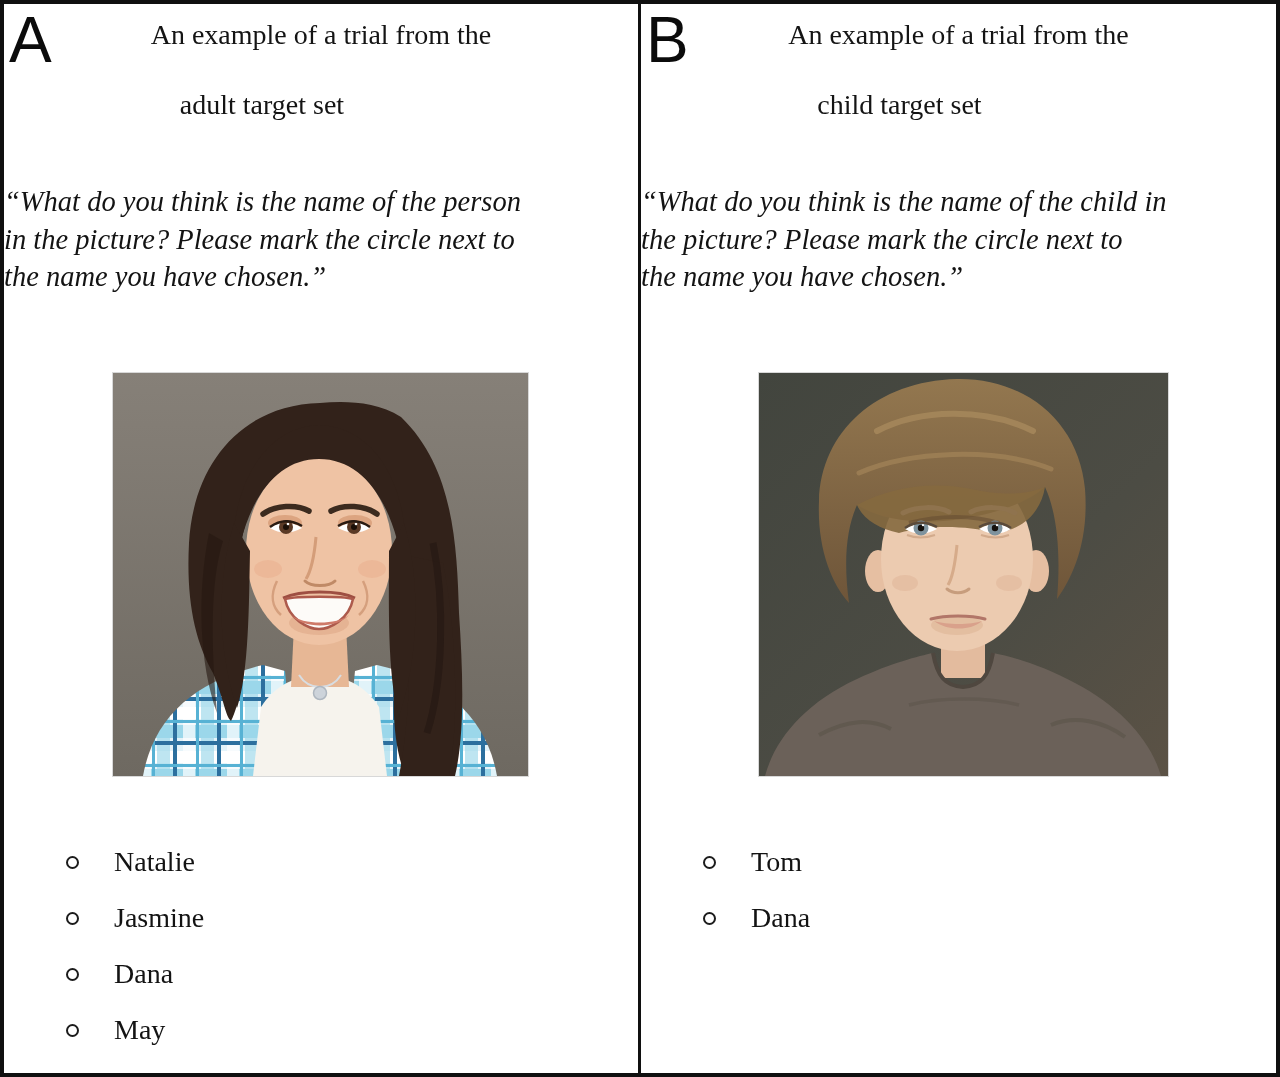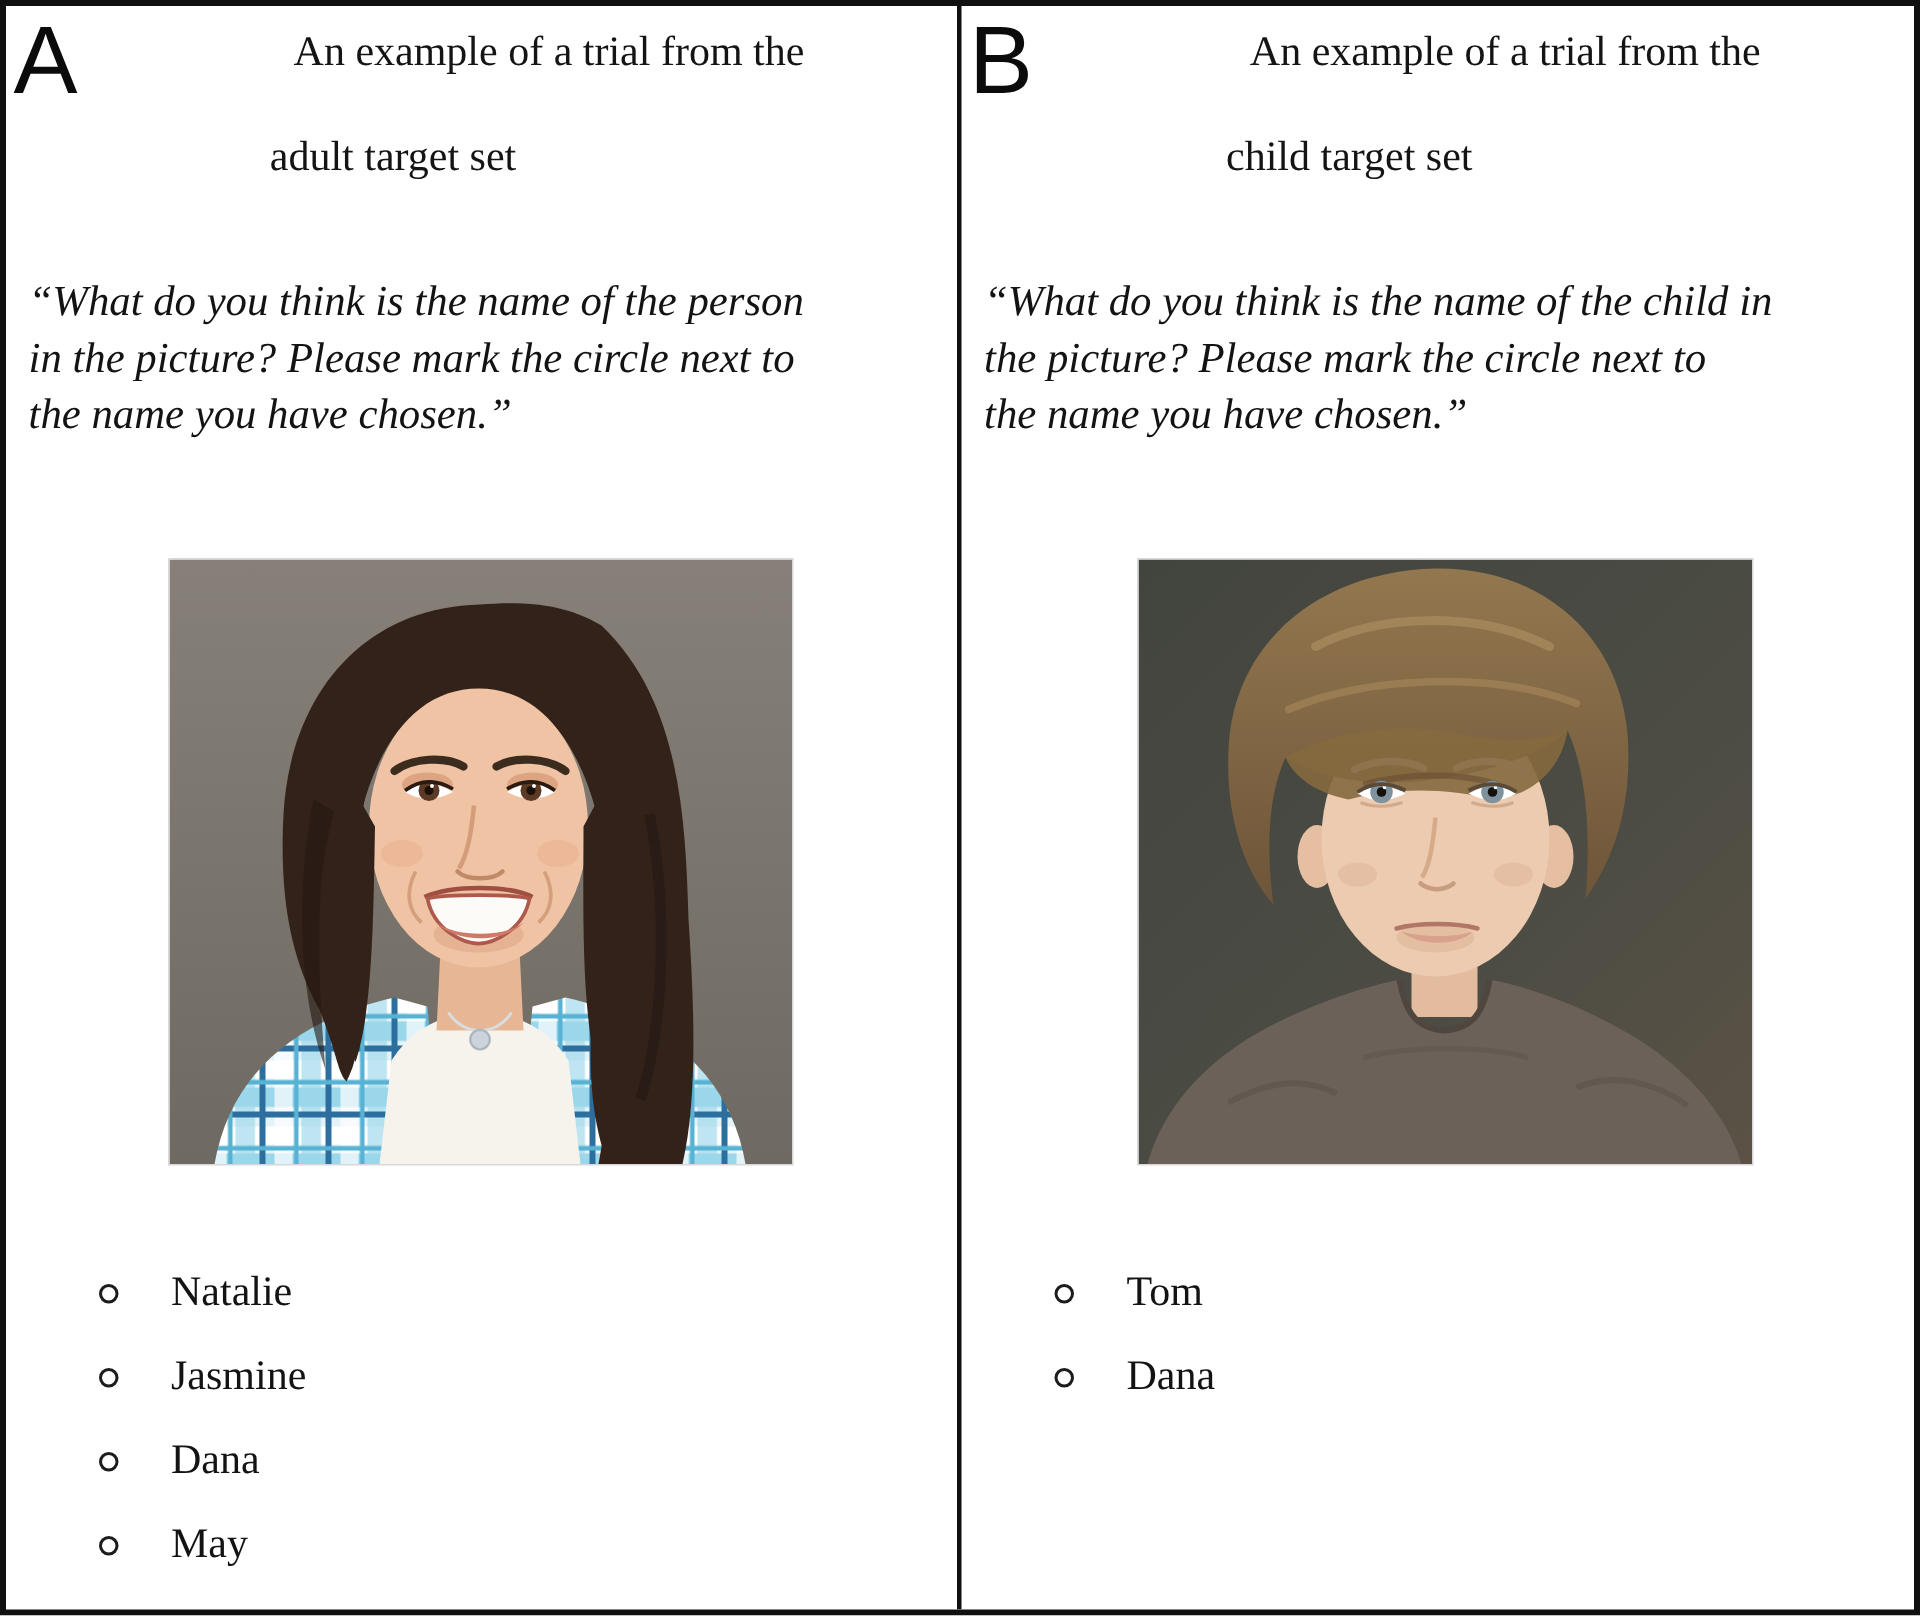--- a/index.html
+++ b/index.html
@@ -20,28 +20,28 @@
   .panel{position:absolute;top:0;height:1069px;}
   .panel-a{left:0;width:634px;}
   .panel-b{left:637px;width:635px;}
   .corner-letter{
     position:absolute;left:5px;top:0px;
     font-family:"Liberation Sans", sans-serif;
     font-size:64px;line-height:72px;font-weight:400;color:#0b0b0b;
   }
   .title-line1{
     position:absolute;top:14px;left:0;width:100%;
-    text-align:center;font-size:28px;line-height:34px;color:#141414;margin-left:45px;
+    text-align:center;font-size:28px;line-height:34px;color:#141414;
   }
   .title-line2{
     position:absolute;top:84px;left:-59px;width:100%;
     text-align:center;font-size:28px;line-height:34px;color:#141414;
   }
   .question{
-    position:absolute;top:179px;left:15px;width:600px;margin:0;
+    position:absolute;top:179px;left:0;width:600px;margin:0;
     font-style:italic;font-size:28.5px;line-height:37.5px;
     white-space:pre-line;color:#131313;
   }
   .photo{
     position:absolute;top:368px;
     border:1px solid #d8d8d8;
     box-sizing:content-box;
   }
   .photo svg{display:block;}
   .photo-a{left:108px;width:415px;height:403px;}

